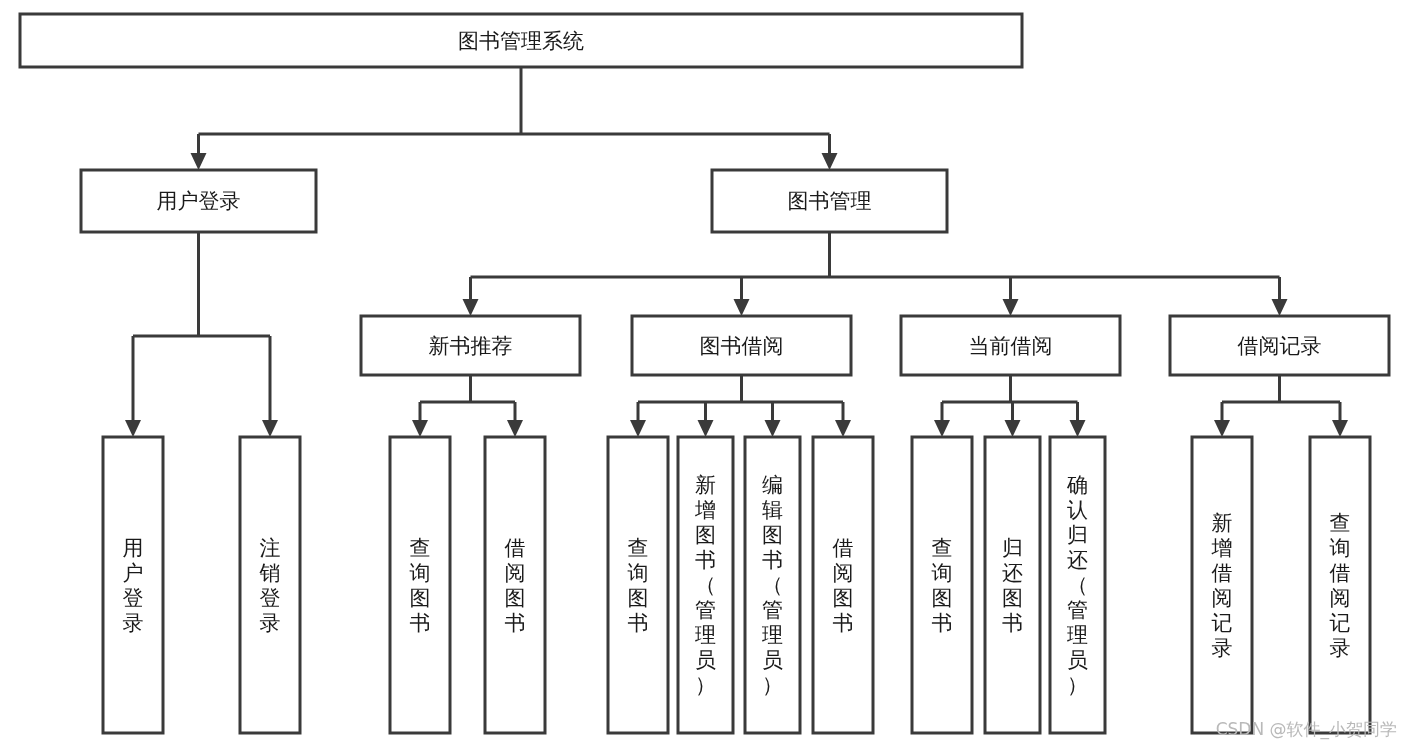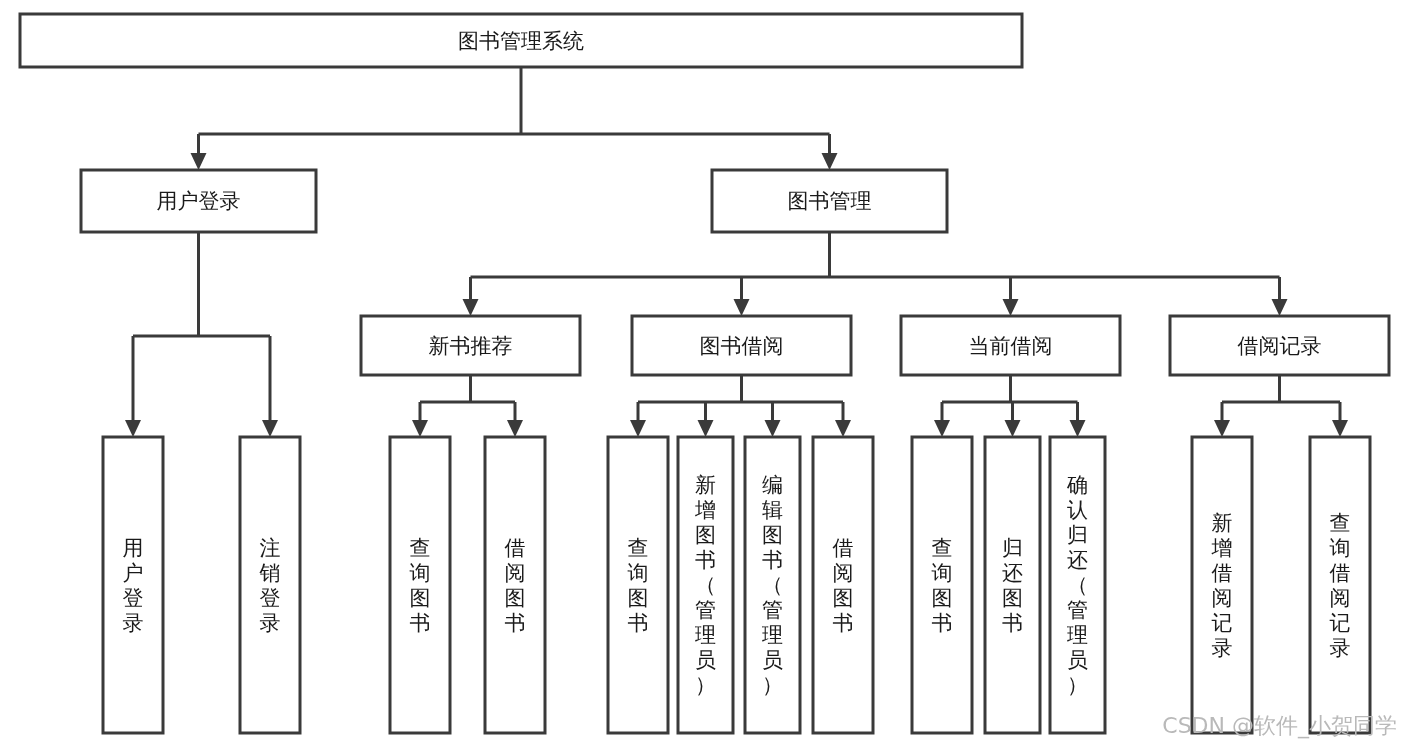--- a/index.html
+++ b/index.html
@@ -50,21 +50,21 @@
     font-family: "DejaVu Sans", "Liberation Sans", sans-serif;
     font-size: 21px;
     fill: #1a1a1a;
     text-anchor: middle;
   }
   .watermark {
     position: absolute;
     right: 8px;
     bottom: 6px;
     font-family: "DejaVu Sans", "Liberation Sans", sans-serif;
-    font-size: 22px;
+    font-size: 17px;
     color: #b9b9b9;
     white-space: nowrap;
     user-select: none;
   }
 </style>
 </head>
 <body>
 
 <div id="diagram-root">
   <svg class="diagram-canvas" viewBox="0 0 1405 747">

